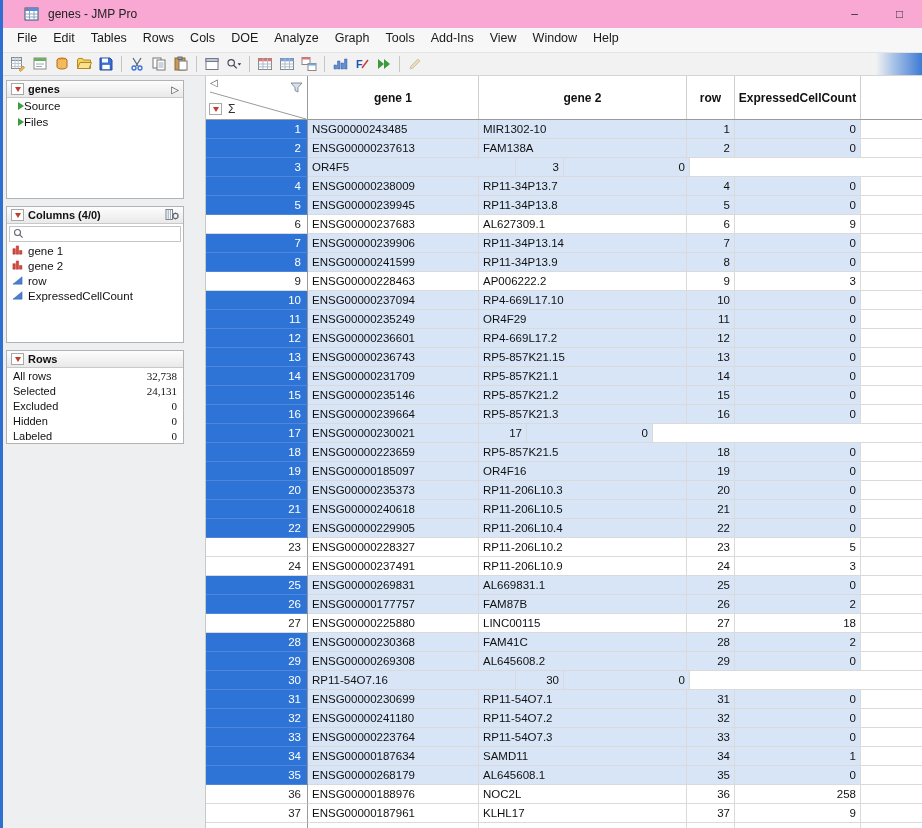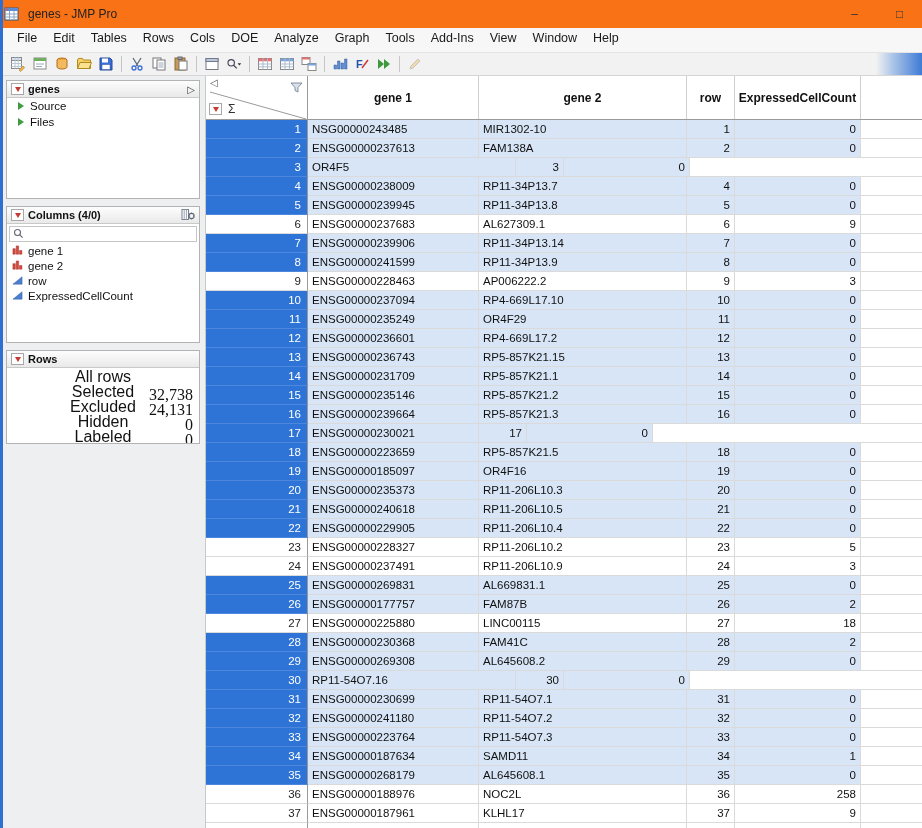--- a/index.html
+++ b/index.html
@@ -1,52 +1,52 @@
 <!DOCTYPE html>
 <html><head>
 <meta charset="utf-8">
 <style>
   *{box-sizing:border-box;margin:0;padding:0;}
   html,body{width:922px;height:828px;overflow:hidden;}
   body{font-family:"Liberation Sans",sans-serif;background:#fff;color:#111;}
   .window{width:922px;height:828px;display:flex;flex-direction:column;border-left:3px solid #2f6fd0;background:#f3f3f3;}
   
-  .titlebar{height:28px;flex:0 0 28px;display:flex;align-items:center;background:#f97316;padding-left:1px;font-size:12px;}
+  .titlebar{height:28px;flex:0 0 28px;display:flex;align-items:center;background:#f9a8d4;padding-left:21px;font-size:12px;}
   .app-icon{width:18px;height:16px;margin-right:6px;display:flex;align-items:center;}
   .title-text{color:#222;}
   .win-controls{margin-left:auto;display:flex;height:100%;}
   .win-btn{width:45px;height:100%;display:flex;align-items:center;justify-content:center;font-size:12px;color:#333;cursor:default;}
   
   .menubar{height:24px;flex:0 0 24px;display:flex;align-items:flex-start;background:#f7f7f7;padding-left:6px;}
   .menu-item{padding:3px 8px;font-size:12.5px;color:#1a1a1a;}
   
   .toolbar{height:24px;flex:0 0 24px;display:flex;align-items:center;background:#f2f2f2;border-top:1px solid #e4e4e4;border-bottom:1px solid #d6d6d6;padding-left:4px;}
   .tb-icons{display:flex;align-items:center;height:100%;}
   .tb-icon{width:22px;height:20px;display:flex;align-items:center;justify-content:center;}
   .tb-icon svg{width:16px;height:16px;display:block;}
   .tb-sep{width:1px;height:16px;background:#c6c6c6;margin:0 4px;}
   .tb-gradient{margin-left:auto;width:46px;height:22px;background:linear-gradient(90deg,#f2f2f2 0%,#aec7e8 35%,#3e7bd6 100%);}
   
   .content{flex:1;display:flex;overflow:hidden;}
   
-  .sidebar{width:202px;flex:0 0 202px;background:#edeff1;padding:4px 5px 0 3px;overflow:hidden;}
+  .sidebar{width:202px;flex:0 0 202px;background:#edeff1;padding:4px 21px 0 3px;overflow:hidden;}
   .panel{border:1px solid #b3b3b3;background:#fff;margin-bottom:7px;overflow:hidden;}
   .panel-header{height:17px;display:flex;align-items:center;gap:4px;padding:0 4px;background:linear-gradient(#fdfdfd,#e9e9e9);border-bottom:1px solid #c9c9c9;font-size:11px;font-weight:bold;}
   .ph-spacer{flex:1;}
   .tri-box{width:13px;height:12px;border:1px solid #a8a8a8;background:#fff;display:inline-flex;align-items:center;justify-content:center;flex:0 0 13px;}
   .red-tri{width:0;height:0;border-left:3.5px solid transparent;border-right:3.5px solid transparent;border-top:5.5px solid #c23b2e;}
   .collapse-arrow{font-size:10px;color:#444;font-weight:normal;}
   .panel-body{background:#fff;}
-  .tree-item{height:16px;display:flex;align-items:center;gap:6px;padding-left:11px;font-size:11.5px;}
+  .tree-item{height:16px;display:flex;align-items:center;gap:0;padding-left:11px;font-size:11.5px;}
   .green-tri{width:0;height:0;border-top:4px solid transparent;border-bottom:4px solid transparent;border-left:6.5px solid #3f9b3f;}
   .search-row{height:16px;margin:2px 2px 1px 2px;border:1px solid #c6c6c6;display:flex;align-items:center;padding-left:3px;gap:3px;background:#fff;}
   .search-row input{border:none;outline:none;flex:1;font-size:11px;font-family:"Liberation Sans",sans-serif;background:transparent;height:12px;}
   .col-item{height:15px;display:flex;align-items:center;gap:5px;padding-left:5px;font-size:11.5px;}
   .col-type-icon svg{width:11px;height:11px;display:block;}
-  .stat-row{height:15px;display:flex;align-items:center;padding:0 6px;font-size:16px;flex-direction:column;}
+  .stat-row{height:15px;display:flex;align-items:center;padding:0 6px;font-size:11px;}
   .stat-value{margin-left:auto;font-family:Liberation Serif, serif;}
   #panel-table .panel-body{height:100px;}
   #panel-columns .panel-body{height:116px;}
   
   .tablearea{flex:1;display:flex;flex-direction:column;background:#fff;border-left:1px solid #c9c9c9;overflow:hidden;}
   .thead{height:44px;flex:0 0 44px;display:flex;border-bottom:1px solid #9a9a9a;background:#fff;}
   .corner{width:102px;flex:0 0 102px;position:relative;border-right:1px solid #9a9a9a;}
   .corner svg.diag{position:absolute;left:0;top:0;width:102px;height:44px;}
   .corner-collapse{position:absolute;top:1px;left:4px;font-size:10px;color:#555;line-height:12px;}
   .corner-filter{position:absolute;top:3px;right:4px;}

